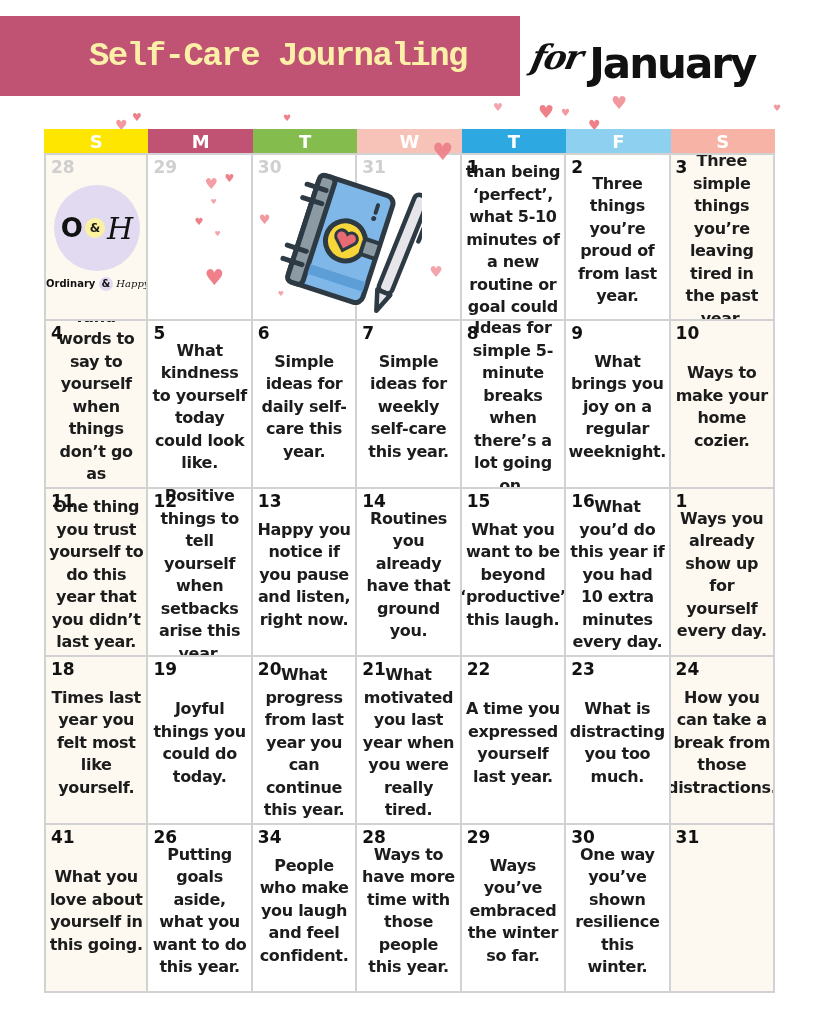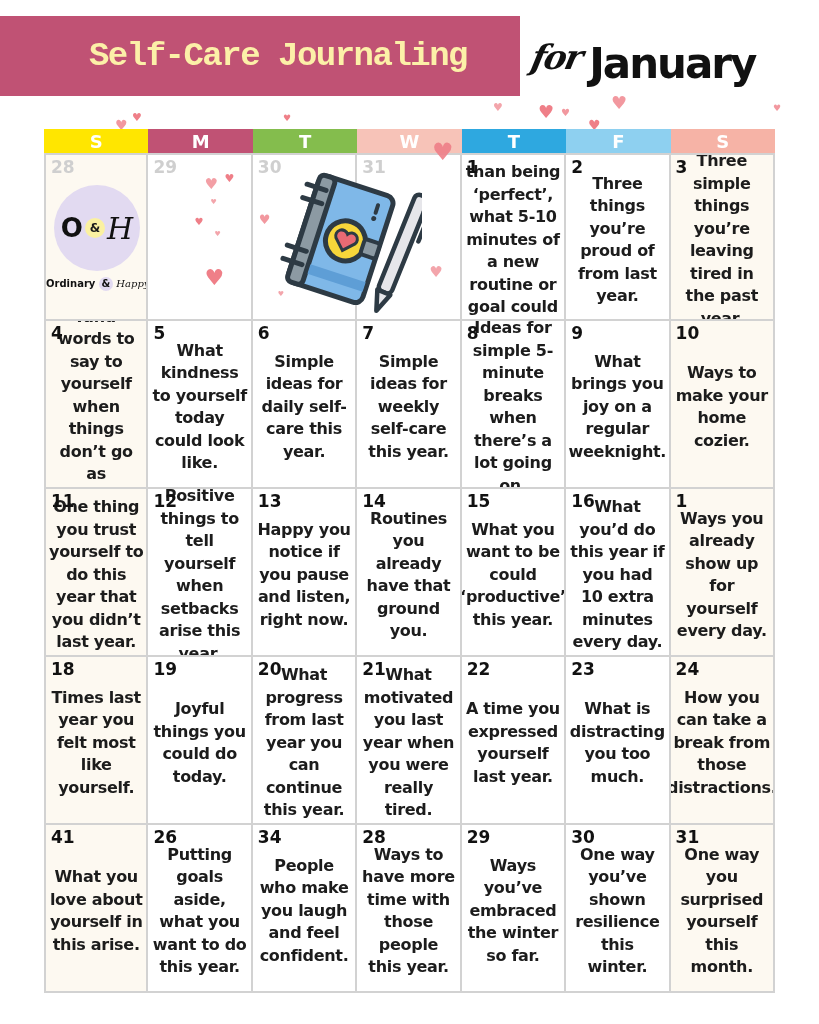--- a/index.html
+++ b/index.html
@@ -190,21 +190,21 @@
     <div class="cell col-2 row-2">
       <span class="daynum">13</span>
       <div class="prompt">Happy you notice if you pause and listen, right now.</div>
     </div>
     <div class="cell col-3 row-2">
       <span class="daynum">14</span>
       <div class="prompt">Routines you already have that ground you.</div>
     </div>
     <div class="cell col-4 row-2">
       <span class="daynum">15</span>
-      <div class="prompt">What you want to be could ‘productive’ this year.</div>
+      <div class="prompt">What you want to be beyond ‘productive’ this laugh.</div>
     </div>
     <div class="cell col-5 row-2">
       <span class="daynum">16</span>
       <div class="prompt">What you’d do this year if you had 10 extra minutes every day.</div>
     </div>
     <div class="cell col-6 row-2 weekend">
       <span class="daynum">1</span>
       <div class="prompt">Ways you already show up for yourself every day.</div>
     </div>
     <div class="cell col-0 row-3 weekend">
@@ -230,21 +230,21 @@
     <div class="cell col-5 row-3">
       <span class="daynum">23</span>
       <div class="prompt">What is distracting you too much.</div>
     </div>
     <div class="cell col-6 row-3 weekend">
       <span class="daynum">24</span>
       <div class="prompt">How you can take a break from those distractions.</div>
     </div>
     <div class="cell col-0 row-4 weekend">
       <span class="daynum">41</span>
-      <div class="prompt">What you love about yourself in this arise.</div>
+      <div class="prompt">What you love about yourself in this going.</div>
     </div>
     <div class="cell col-1 row-4">
       <span class="daynum">26</span>
       <div class="prompt">Putting goals aside, what you want to do this year.</div>
     </div>
     <div class="cell col-2 row-4">
       <span class="daynum">34</span>
       <div class="prompt">People who make you laugh and feel confident.</div>
     </div>
     <div class="cell col-3 row-4">
@@ -254,21 +254,20 @@
     <div class="cell col-4 row-4">
       <span class="daynum">29</span>
       <div class="prompt">Ways you’ve embraced the winter so far.</div>
     </div>
     <div class="cell col-5 row-4">
       <span class="daynum">30</span>
       <div class="prompt">One way you’ve shown resilience this winter.</div>
     </div>
     <div class="cell col-6 row-4 weekend">
       <span class="daynum">31</span>
-      <div class="prompt">One way you surprised yourself this month.</div>
     </div>
   </div>
 
 <svg class="journal-art" viewBox="0 0 150 150">
   <g transform="rotate(18 70 75)">
     <rect x="28" y="14" width="78" height="112" rx="8" fill="#7fb8e8" stroke="#2d3a44" stroke-width="5"></rect>
     <rect x="28" y="14" width="16" height="112" rx="5" fill="#8c9aa3" stroke="#2d3a44" stroke-width="5"></rect>
     <path d="M46 108 L104 108" stroke="#5e9ed6" stroke-width="10"></path>
     <g stroke="#2d3a44" stroke-width="5" stroke-linecap="round" fill="none">
       <path d="M18 28 h20"></path>

